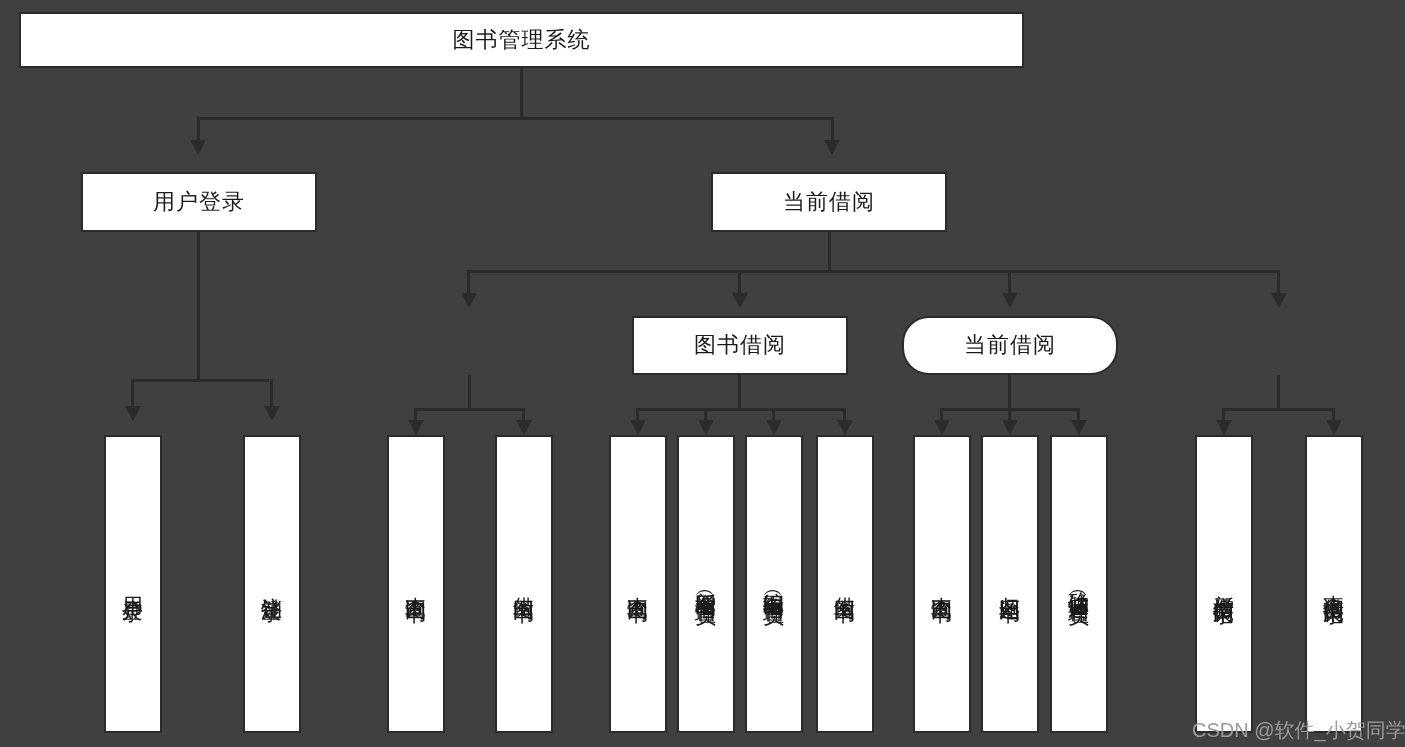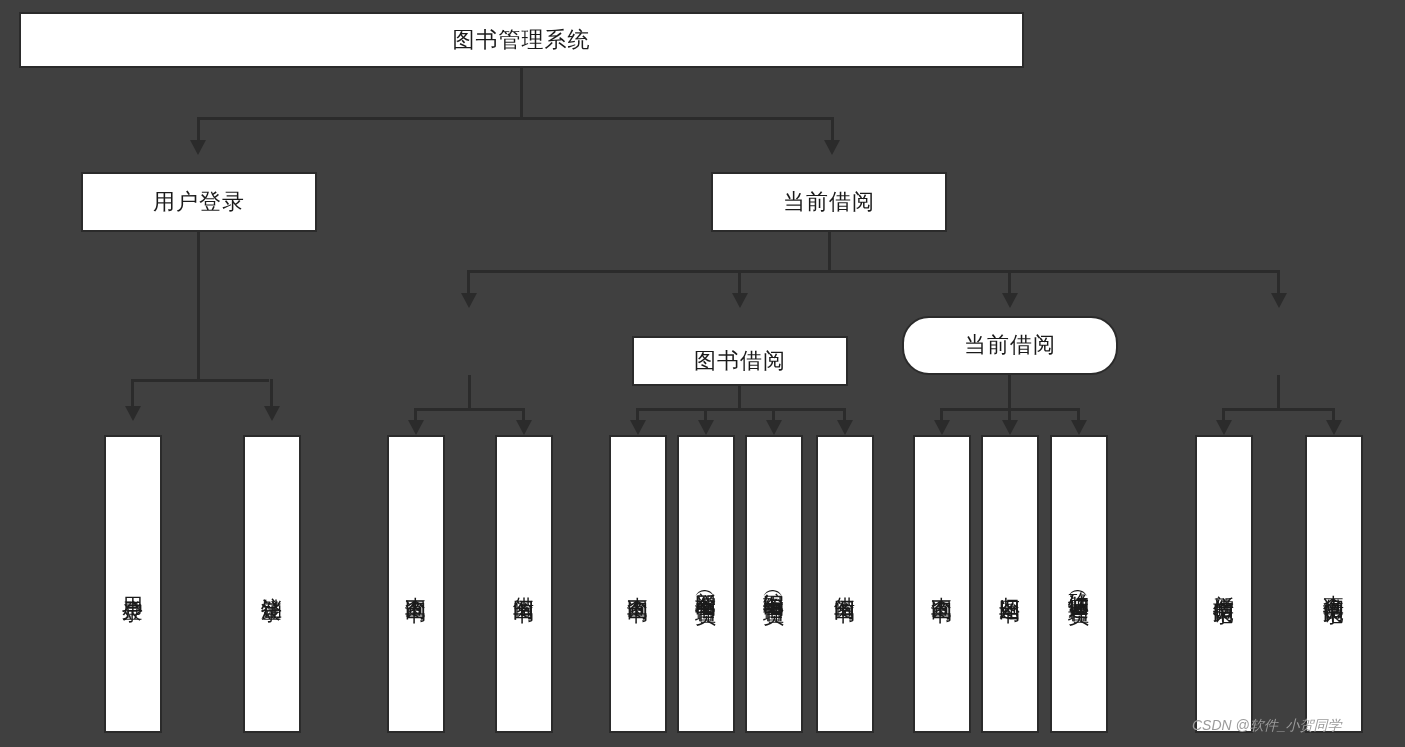--- a/index.html
+++ b/index.html
@@ -59,26 +59,25 @@
     position: absolute;
     width: 0;
     height: 0;
     border-left: 8px solid transparent;
     border-right: 8px solid transparent;
     border-top: 15px solid #2b2b2b;
     z-index: 2;
   }
   .watermark {
     position: absolute;
-    font-size: 14px;
+    font-size: 20px;
     color: #9b9b9b;
     white-space: nowrap;
     z-index: 5;
     font-family: "Liberation Sans", "DejaVu Sans", sans-serif;
-    font-style: italic;
   }
 </style>
 </head>
 <body>
 
 <div id="canvas">
 
   <div class="node horiz" style="left:19px; top:12px; width:1005px; height:56px;">
     <span>图书管理系统</span>
   </div>
@@ -109,21 +108,21 @@
   <div class="edge h" style="left:468px; top:270px; width:812px; height:3px;"></div>
   <div class="edge v" style="left:467px; top:270px; width:3px; height:28px;"></div>
   <div class="arrow" style="left:461px; top:293px;"></div>
   <div class="edge v" style="left:738px; top:270px; width:3px; height:28px;"></div>
   <div class="arrow" style="left:732px; top:293px;"></div>
   <div class="edge v" style="left:1008px; top:270px; width:3px; height:28px;"></div>
   <div class="arrow" style="left:1002px; top:293px;"></div>
   <div class="edge v" style="left:1277px; top:270px; width:3px; height:28px;"></div>
   <div class="arrow" style="left:1271px; top:293px;"></div>
 
-  <div class="node horiz" style="left:632px; top:316px; width:216px; height:50px;margin-top:20px;">
+  <div class="node horiz" style="left:632px; top:316px; width:216px; height:59px;">
     <span>图书借阅</span>
   </div>
   <div class="node horiz" style="left:902px; top:316px; width:216px; height:59px;border-radius:27px;">
     <span>当前借阅</span>
   </div>
 
   <div class="edge v" style="left:468px; top:375px; width:3px; height:35px;"></div>
   <div class="edge h" style="left:414px; top:408px; width:111px; height:3px;"></div>
   <div class="edge v" style="left:414px; top:408px; width:3px; height:20px;"></div>
   <div class="arrow" style="left:408px; top:420px;"></div>

